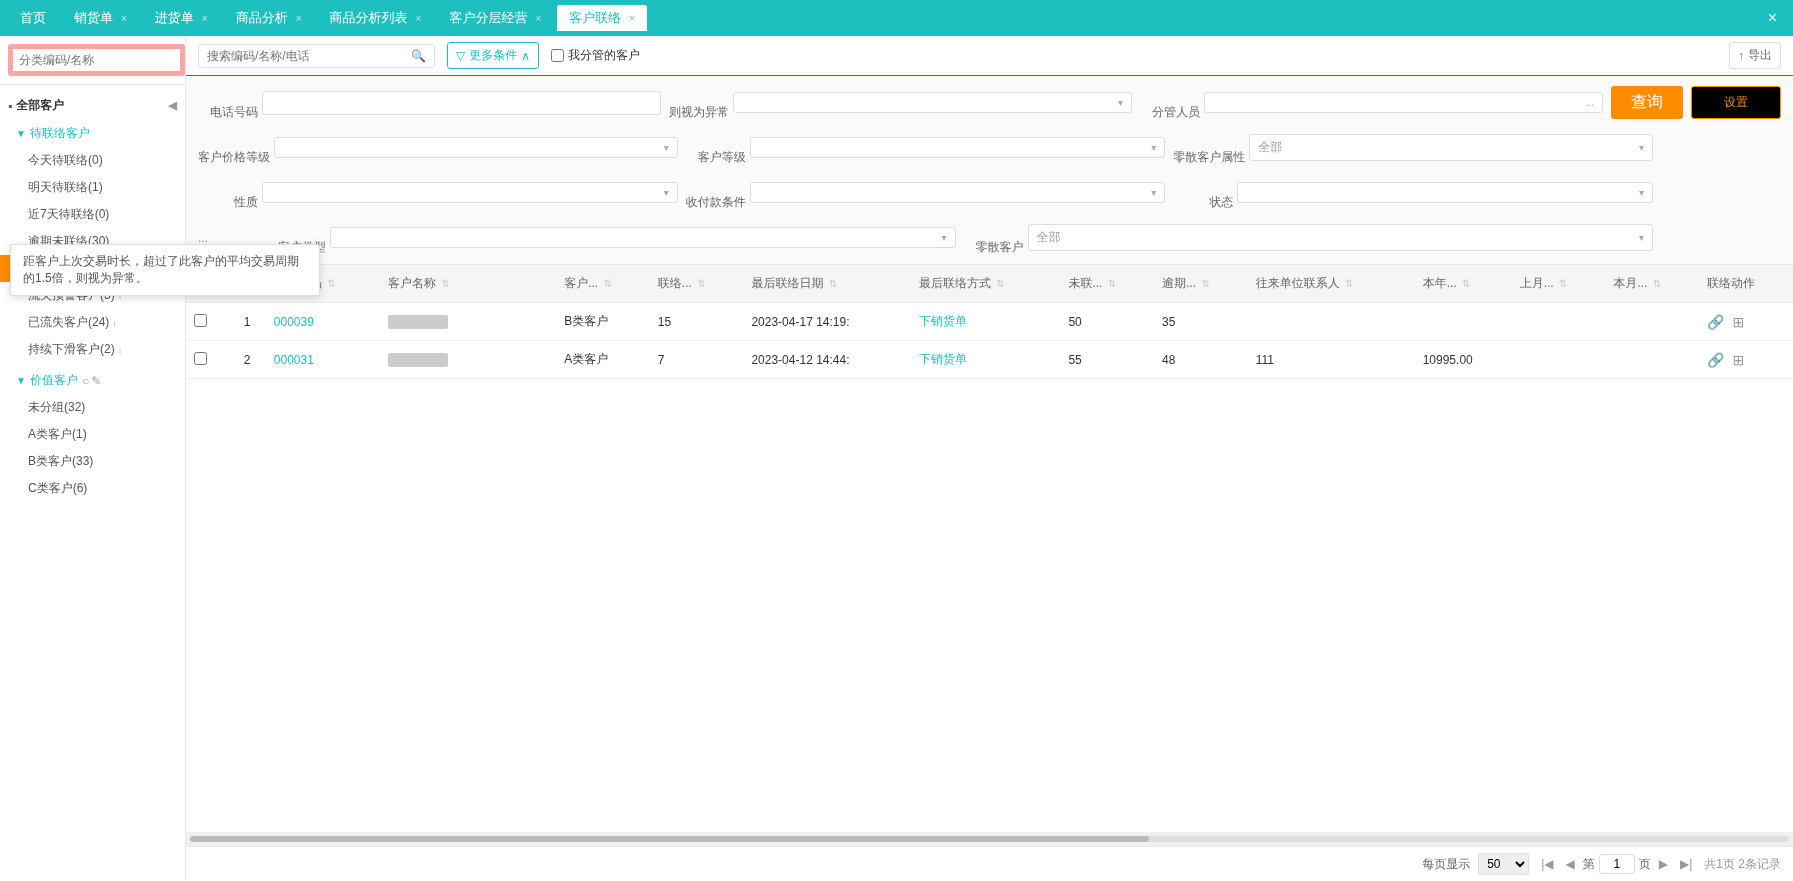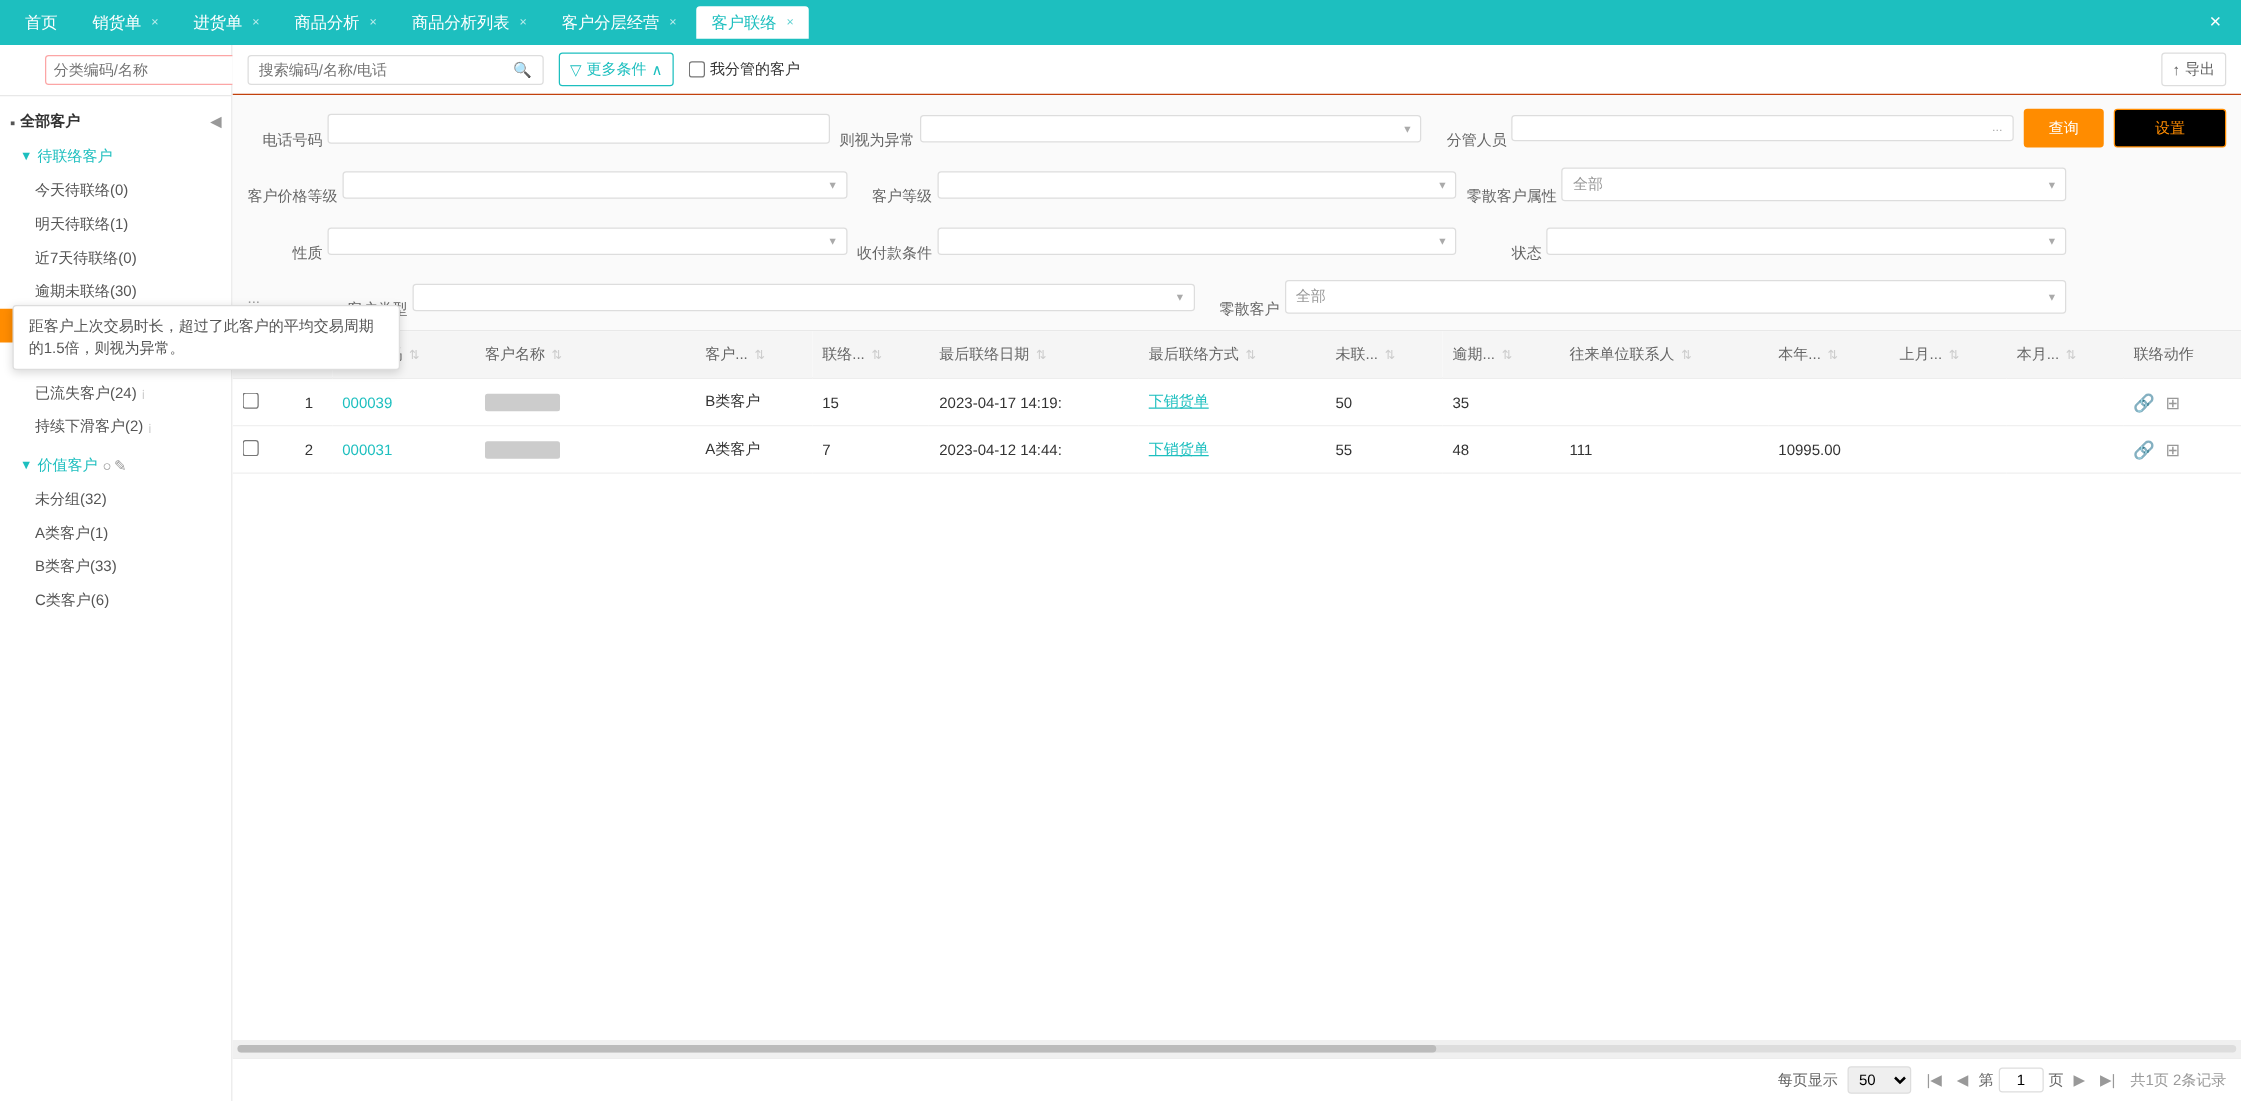--- a/index.html
+++ b/index.html
@@ -20,21 +20,21 @@
     .main-layout { display: flex; height: calc(881px - 36px); }
 
     
     .sidebar {
       width: 186px; background: #fff; border-right: 1px solid #e8e8e8; display: flex; flex-direction: column; flex-shrink: 0;
     }
     .sidebar-search {
       display: flex; align-items: center; padding: 8px; border-bottom: 1px solid #e8e8e8; gap: 4px;
     }
     .sidebar-search input {
-      flex: 1; border: 1px solid #fca5a5; border-radius: 3px; padding: 4px 6px; font-size: 12px; outline: none; margin-left: 28px;
+      flex: 1; border: 5px solid #fca5a5; border-radius: 3px; padding: 4px 6px; font-size: 12px; outline: none;
     }
     .sidebar-search .search-icon { color: #999; cursor: pointer; }
     .sidebar-tree { overflow-y: auto; flex: 1; padding: 6px 0; }
     .tree-header {
       display: flex; align-items: center; padding: 6px 8px; font-weight: bold; cursor: pointer; color: #333;
     }
     .tree-header .collapse-btn { margin-left: auto; color: #999; font-size: 11px; cursor: pointer; }
     .tree-section-title {
       display: flex; align-items: center; padding: 5px 8px 5px 16px; color: #1dbfbf; font-size: 12px; cursor: pointer;
     }
@@ -86,42 +86,42 @@
     .filter-field input, .filter-field select {
       flex: 1; border: 1px solid #ddd; border-radius: 3px; padding: 4px 6px; font-size: 12px; outline: none; background: #fff;
     }
     .filter-select-box {
       display: flex; align-items: center; flex: 1; border: 1px solid #ddd; border-radius: 3px; padding: 4px 8px; background: #fff; justify-content: space-between; cursor: pointer; font-size: 12px; color: #999;
     }
     .filter-select-box .arrow { color: #aaa; font-size: 10px; }
     .filter-row-more { color: #999; font-size: 12px; display: flex; align-items: center; gap: 2px; cursor: pointer; }
     .adv-filter-right { display: flex; gap: 8px; margin-left: auto; }
     .query-btn {
-      background: #ff8c00; color: #fff; border: none; border-radius: 3px; padding: 6px 20px; font-size: 12px; cursor: pointer;
+      background: #ff8c00; color: #fff; border: none; border-radius: 3px; padding: 6px 20px; font-size: 16px; cursor: pointer;
     }
     .setting-btn {
       background: #000000; color: #ff8c00; border: 1px solid #ff8c00; border-radius: 3px; padding: 6px 32px; font-size: 12px; cursor: pointer;
     }
     .inline-label { color: #666; font-size: 12px; white-space: nowrap; margin-top: 20px; }
 
     
     .table-area {
       flex: 1; overflow: auto; background: #fff; margin: 0;
     }
     table {
       width: 100%; border-collapse: collapse; font-size: 12px;
     }
     thead tr { background: #f5f5f5; }
     thead th {
       padding: 10px 8px; text-align: left; color: #666; font-weight: normal; border-bottom: 1px solid #e8e8e8; white-space: nowrap; position: sticky; top: 0; background: #f5f5f5; z-index: 10;
     }
     thead th .sort-icon { color: #ccc; margin-left: 2px; font-size: 10px; }
     tbody tr { background: #fff; border-bottom: 1px solid #f0f0f0; }
     tbody td { padding: 10px 8px; color: #333; white-space: nowrap; }
-    .link-text { color: #1dbfbf; text-decoration: underline; cursor: pointer; }
+    .link-text { color: #1dbfbf; cursor: pointer; }
     .row-actions { display: flex; gap: 8px; }
     .action-icon { color: #999; cursor: pointer; font-size: 14px; }
     .checkbox-th { width: 30px; }
     .num-th { width: 30px; color: #666; }
 
     
     .scrollbar-area {
       height: 14px; background: #f0f0f0; display: flex; align-items: center; padding: 0 4px;
     }
     .scrollbar-track { flex: 1; height: 6px; background: #ddd; border-radius: 3px; position: relative; }

